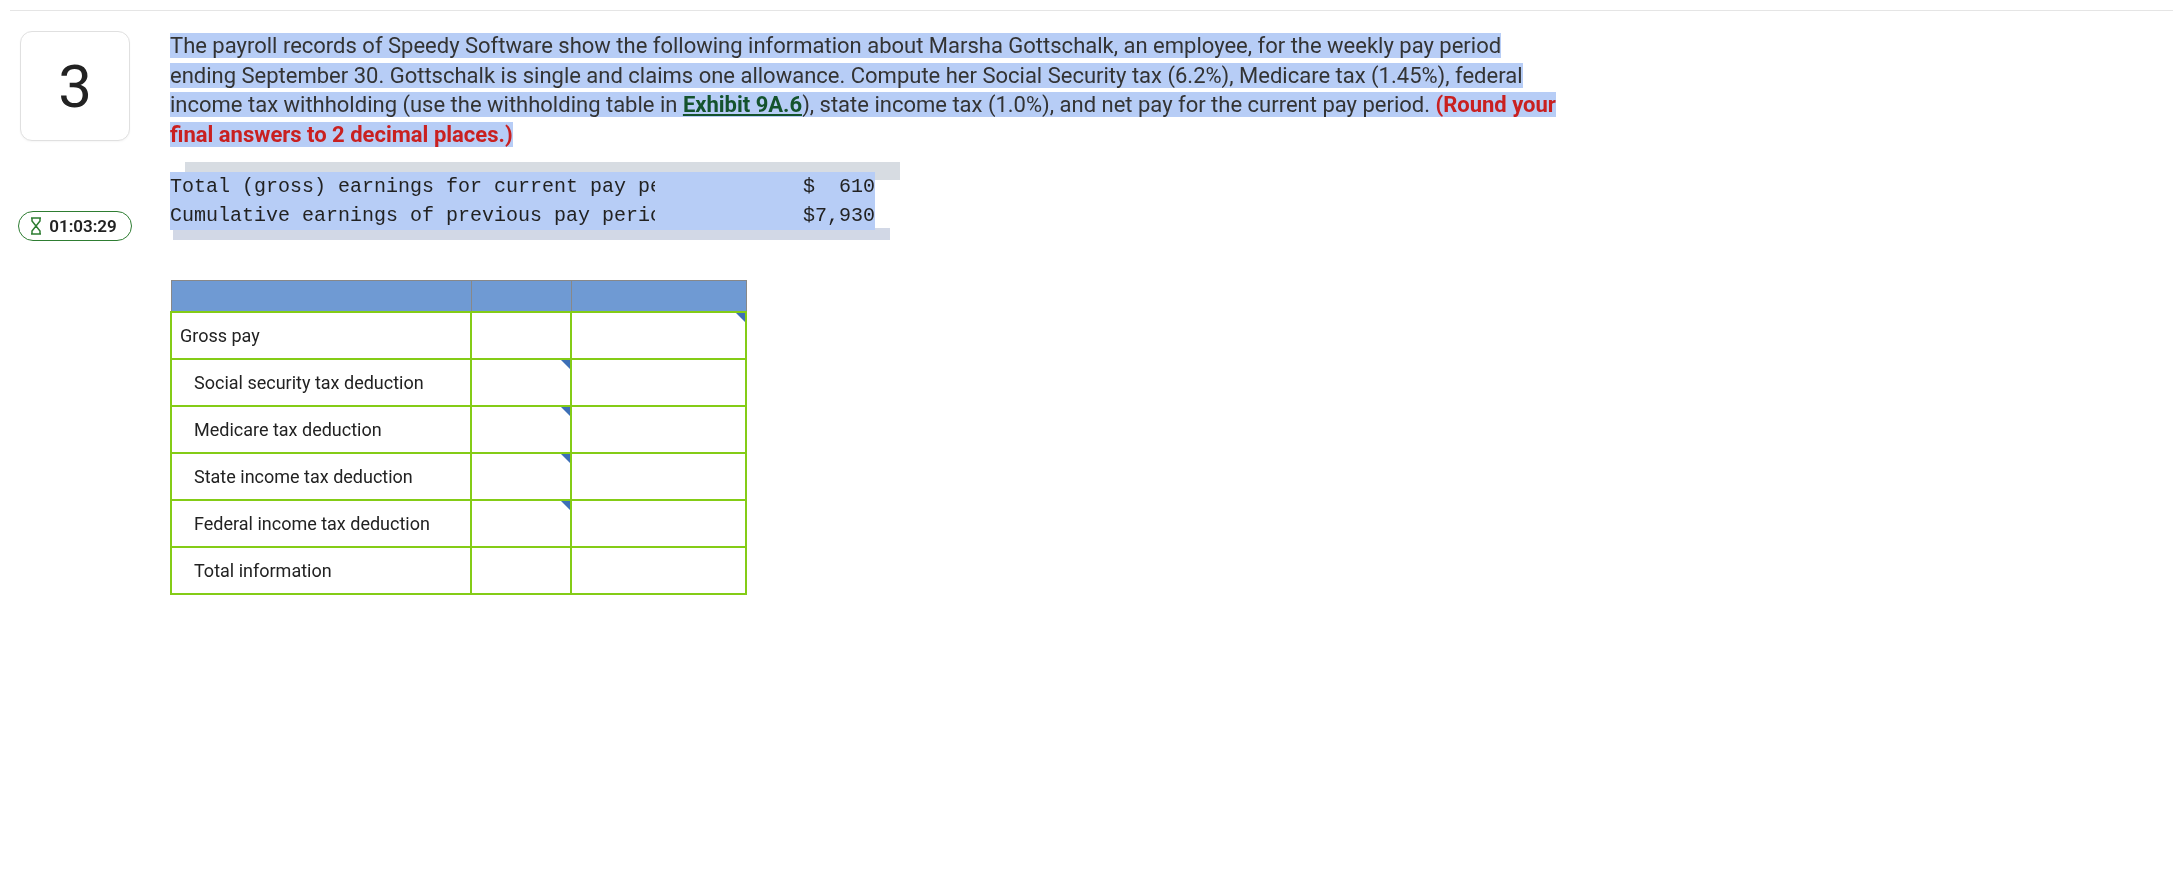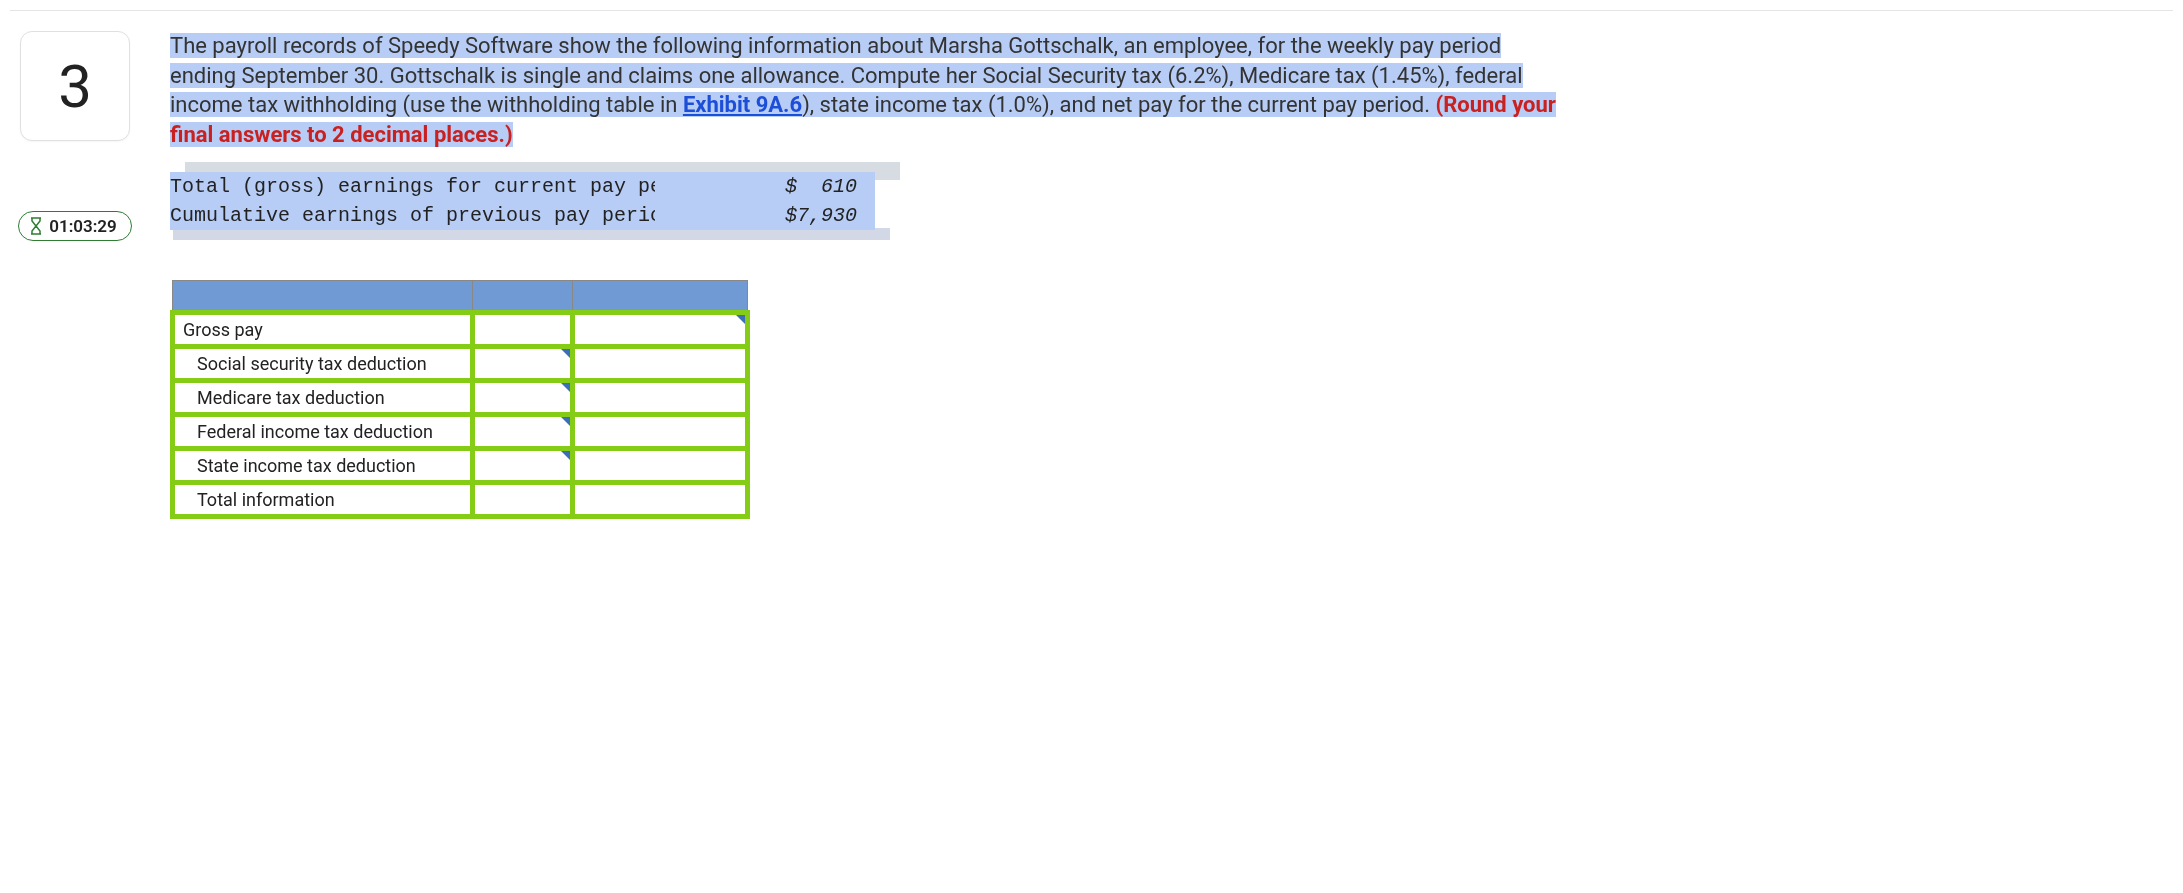--- a/index.html
+++ b/index.html
@@ -68,39 +68,39 @@
     margin-bottom: 22px;
   }
   .hl {
     background: #b7cdf6;
   }
   .rounding {
     font-weight: 700;
     color: #c92020;
   }
   .exhibit-link {
-    color: #1d4ed8;
+    color: #14532d;
     font-weight: 700;
     text-decoration: underline;
   }
   .mono-block {
     font-family: "Courier New", Courier, monospace;
     font-size: 20px;
     line-height: 1.45;
     margin-bottom: 50px;
     display: inline-block;
     position: relative;
   }
   .mono-row {
     display: flex;
     white-space: pre;
   }
   .mono-label { width: 485px; }
   .mono-gap { width: 130px; }
-  .mono-val { width: 90px; text-align: left; font-style: italic; }
+  .mono-val { width: 90px; text-align: right; }
   .shadow-hl {
     position: relative;
   }
   .shadow-hl::before {
     content: "";
     position: absolute;
     left: 15px;
     right: -25px;
     top: -10px;
     height: 18px;
@@ -120,22 +120,22 @@
   .answer-table {
     border-collapse: collapse;
     font-size: 18px;
   }
   .answer-table th {
     background: #6f9ad3;
     border: 1px solid #888;
     height: 32px;
   }
   .answer-table td {
-    border: 5px solid #84cc16;
-    padding: 4px 8px;
+    border: 2px solid #84cc16;
+    padding: 12px 8px;
     height: 32px;
   }
   .col-label { width: 300px; }
   .col-mid { width: 100px; position: relative; }
   .col-right { width: 175px; position: relative; }
   .indent { padding-left: 22px !important; }
   .tri {
     position: absolute;
     top: 0;
     right: 0;
@@ -212,28 +212,28 @@
             <td class="col-right"></td>
           </tr>
           <tr>
             <td class="col-label indent">Medicare tax deduction</td>
             <td class="col-mid input-cell">
               <span class="tri"></span>
             </td>
             <td class="col-right"></td>
           </tr>
           <tr>
+            <td class="col-label indent">State income tax deduction</td>
+            <td class="col-mid input-cell">
+              <span class="tri"></span>
+            </td>
+            <td class="col-right"></td>
+          </tr>
+          <tr>
             <td class="col-label indent">Federal income tax deduction</td>
-            <td class="col-mid input-cell">
-              <span class="tri"></span>
-            </td>
-            <td class="col-right"></td>
-          </tr>
-          <tr>
-            <td class="col-label indent">State income tax deduction</td>
             <td class="col-mid input-cell">
               <span class="tri"></span>
             </td>
             <td class="col-right"></td>
           </tr>
           <tr>
             <td class="col-label indent">Total information</td>
             <td class="col-mid"></td>
             <td class="col-right"></td>
           </tr>

